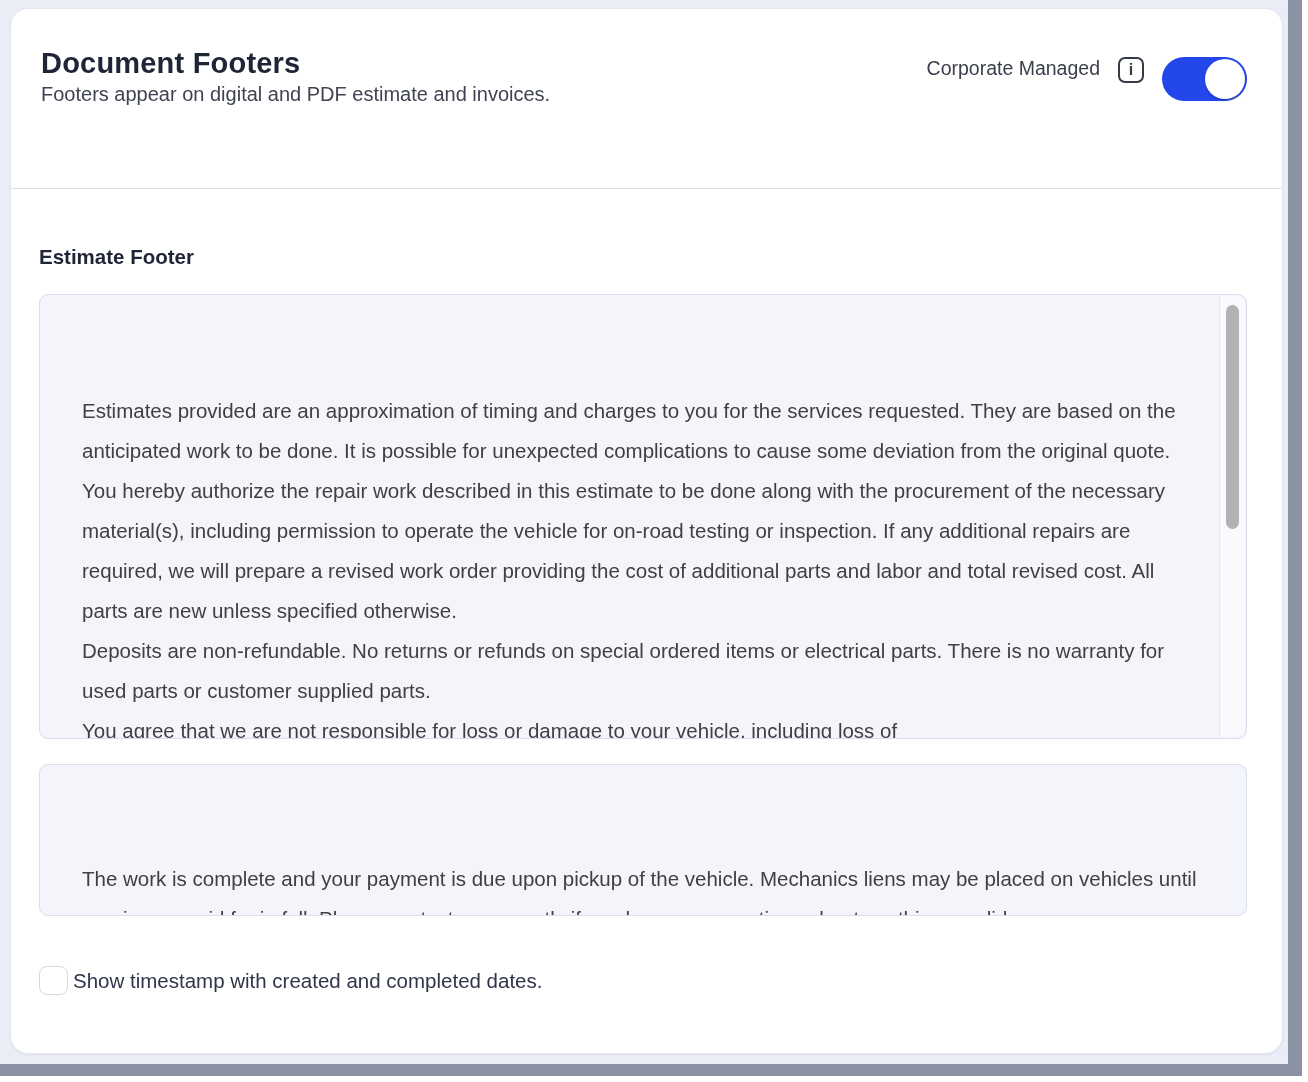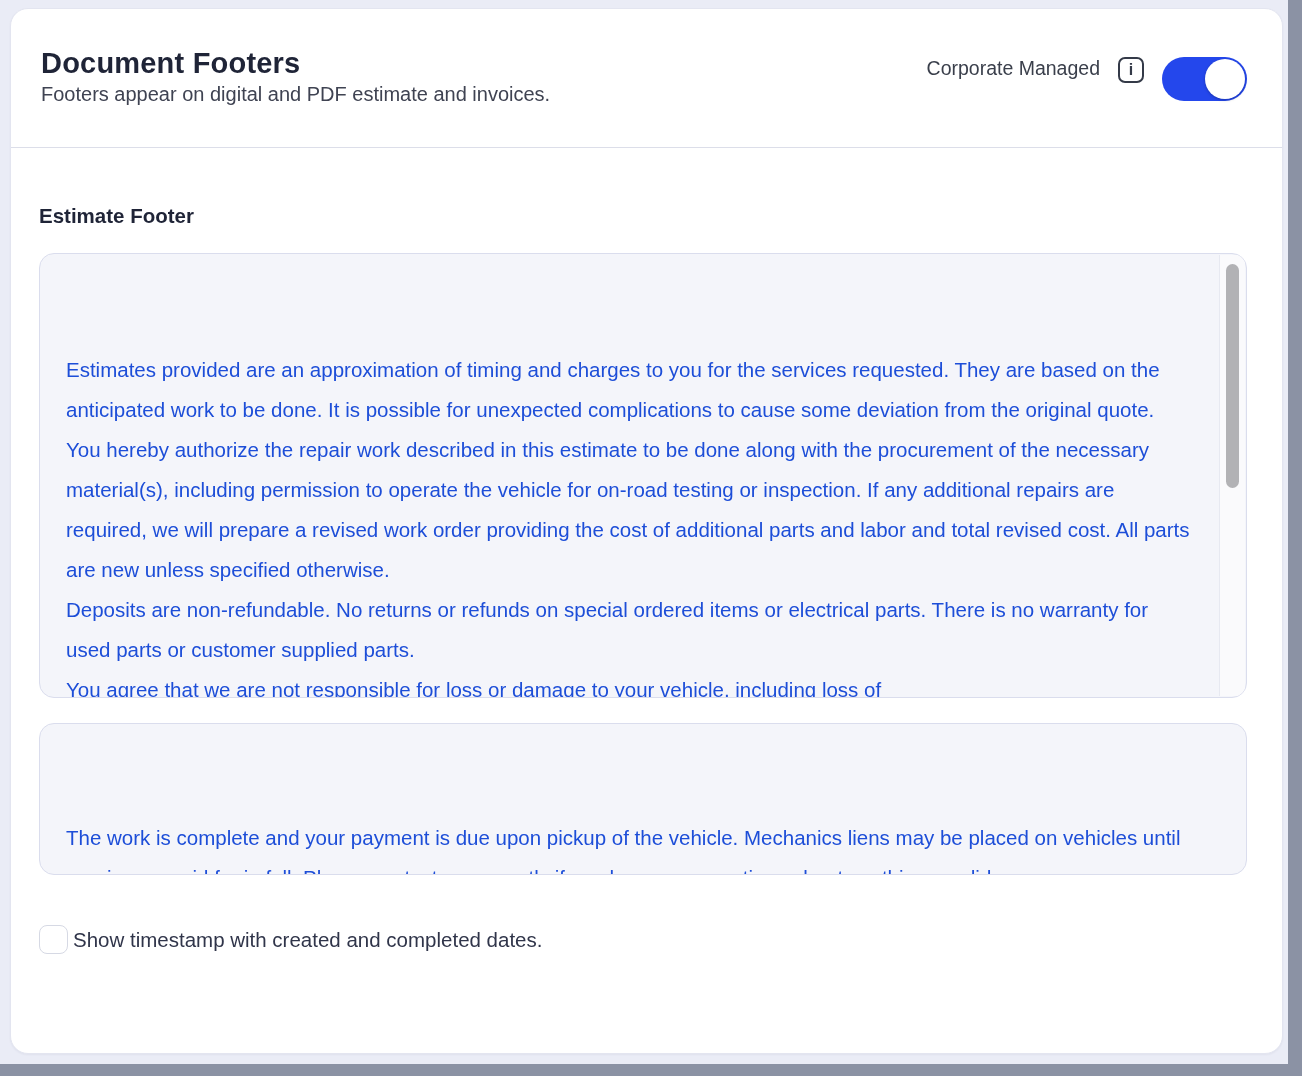--- a/index.html
+++ b/index.html
@@ -29,21 +29,21 @@
     position: absolute; left: 10px; top: 8px;
     width: 1273px; height: 1046px;
     background: #ffffff;
     border: 1px solid #e3e5f0;
     border-radius: 18px;
     box-shadow: 0 1px 2px rgba(40,45,80,0.05);
   }
   .card-header {
     display: flex; justify-content: space-between; align-items: flex-start;
     padding: 36px 35px 0 30px;
-    height: 139px;
+    height: 180px;
     border-bottom: 1px solid #dcdee9;
   }
   .page-title {
     font-size: 29px; font-weight: 700; color: #1f2437;
     letter-spacing: 0.2px; line-height: 36px;
   }
   .page-subtitle {
     font-size: 20px; color: #3f4352; line-height: 26px;
   }
   .managed-group {
@@ -72,25 +72,26 @@
     font-size: 20.5px; font-weight: 700; color: #1f2437;
     line-height: 26px;
   }
   .section-label.estimate { margin-top: 55px; }
   .section-label.invoice { margin-top: 48px; }
   .textarea-box {
     margin-top: 24px;
     width: 100%;
     background: #f4f5fa;
     border: 1px solid #dadded;
-    border-radius: 15px;
+    border-radius: 9px;
     position: relative;
     overflow: hidden;
-    font-size: 20.5px; line-height: 40px; color: #1d4ed8;
+    font-size: 20.5px; line-height: 40px; color: #404040;
     white-space: pre-wrap;
+    padding-left: 16px;
   }
   .textarea-box.estimate { height: 445px; }
   .textarea-box.estimate .text-content {
     padding: 16px 56px 16px 26px;
   }
   .textarea-box.invoice { height: 152px; margin-top: 25px; }
   .textarea-box.invoice .text-content {
     padding: 14px 40px 14px 26px;
   }
   .scroll-gutter {

